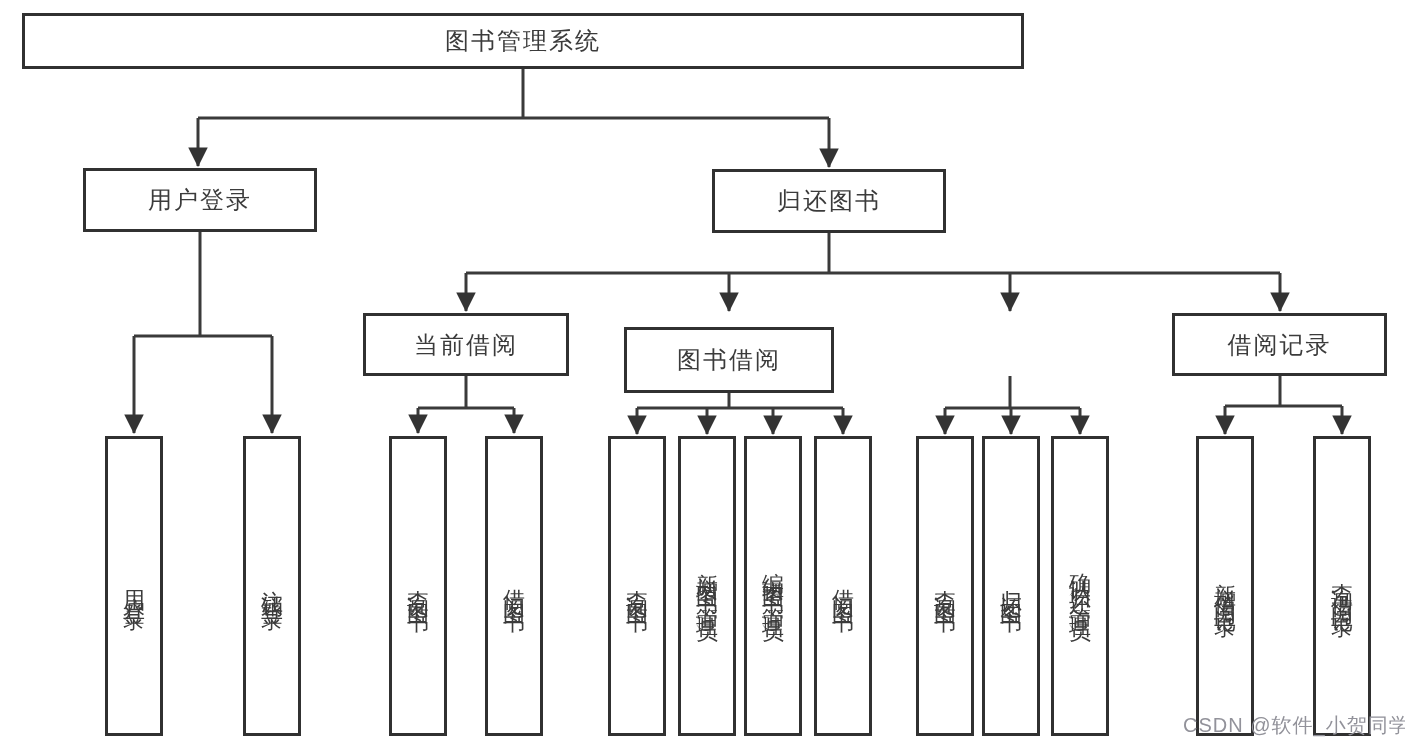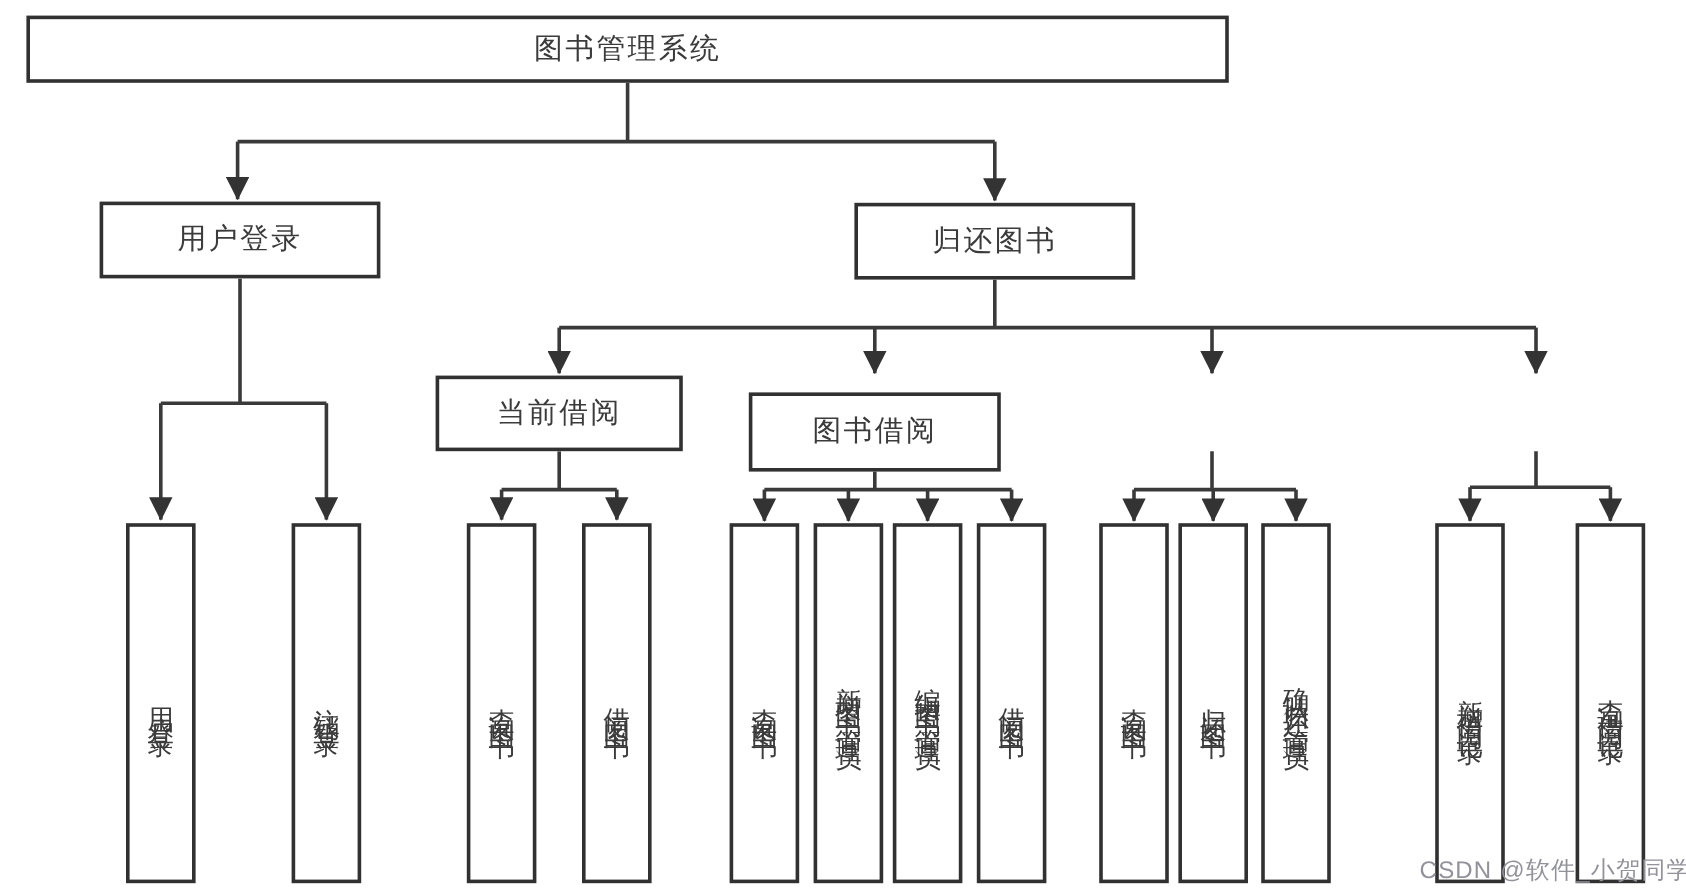--- a/index.html
+++ b/index.html
@@ -100,20 +100,23 @@
   <div class="node h" style="left:712px; top:169px; width:234px; height:64px;">
     <span>归还图书</span>
   </div>
 
   <div class="node h" style="left:363px; top:313px; width:206px; height:63px;">
     <span>当前借阅</span>
   </div>
   <div class="node h" style="left:624px; top:327px; width:210px; height:66px;">
     <span>图书借阅</span>
   </div>
+  <div class="node h" style="left:1172px; top:313px; width:215px; height:63px;">
+    <span>借阅记录</span>
+  </div>
 
   <div class="node v" style="left:105px; top:436px; width:58px; height:300px;">
     <span class="vtext">用户登录</span>
   </div>
   <div class="node v" style="left:243px; top:436px; width:58px; height:300px;">
     <span class="vtext">注销登录</span>
   </div>
 
   <div class="node v" style="left:389px; top:436px; width:58px; height:300px;">
     <span class="vtext">查询图书</span>

